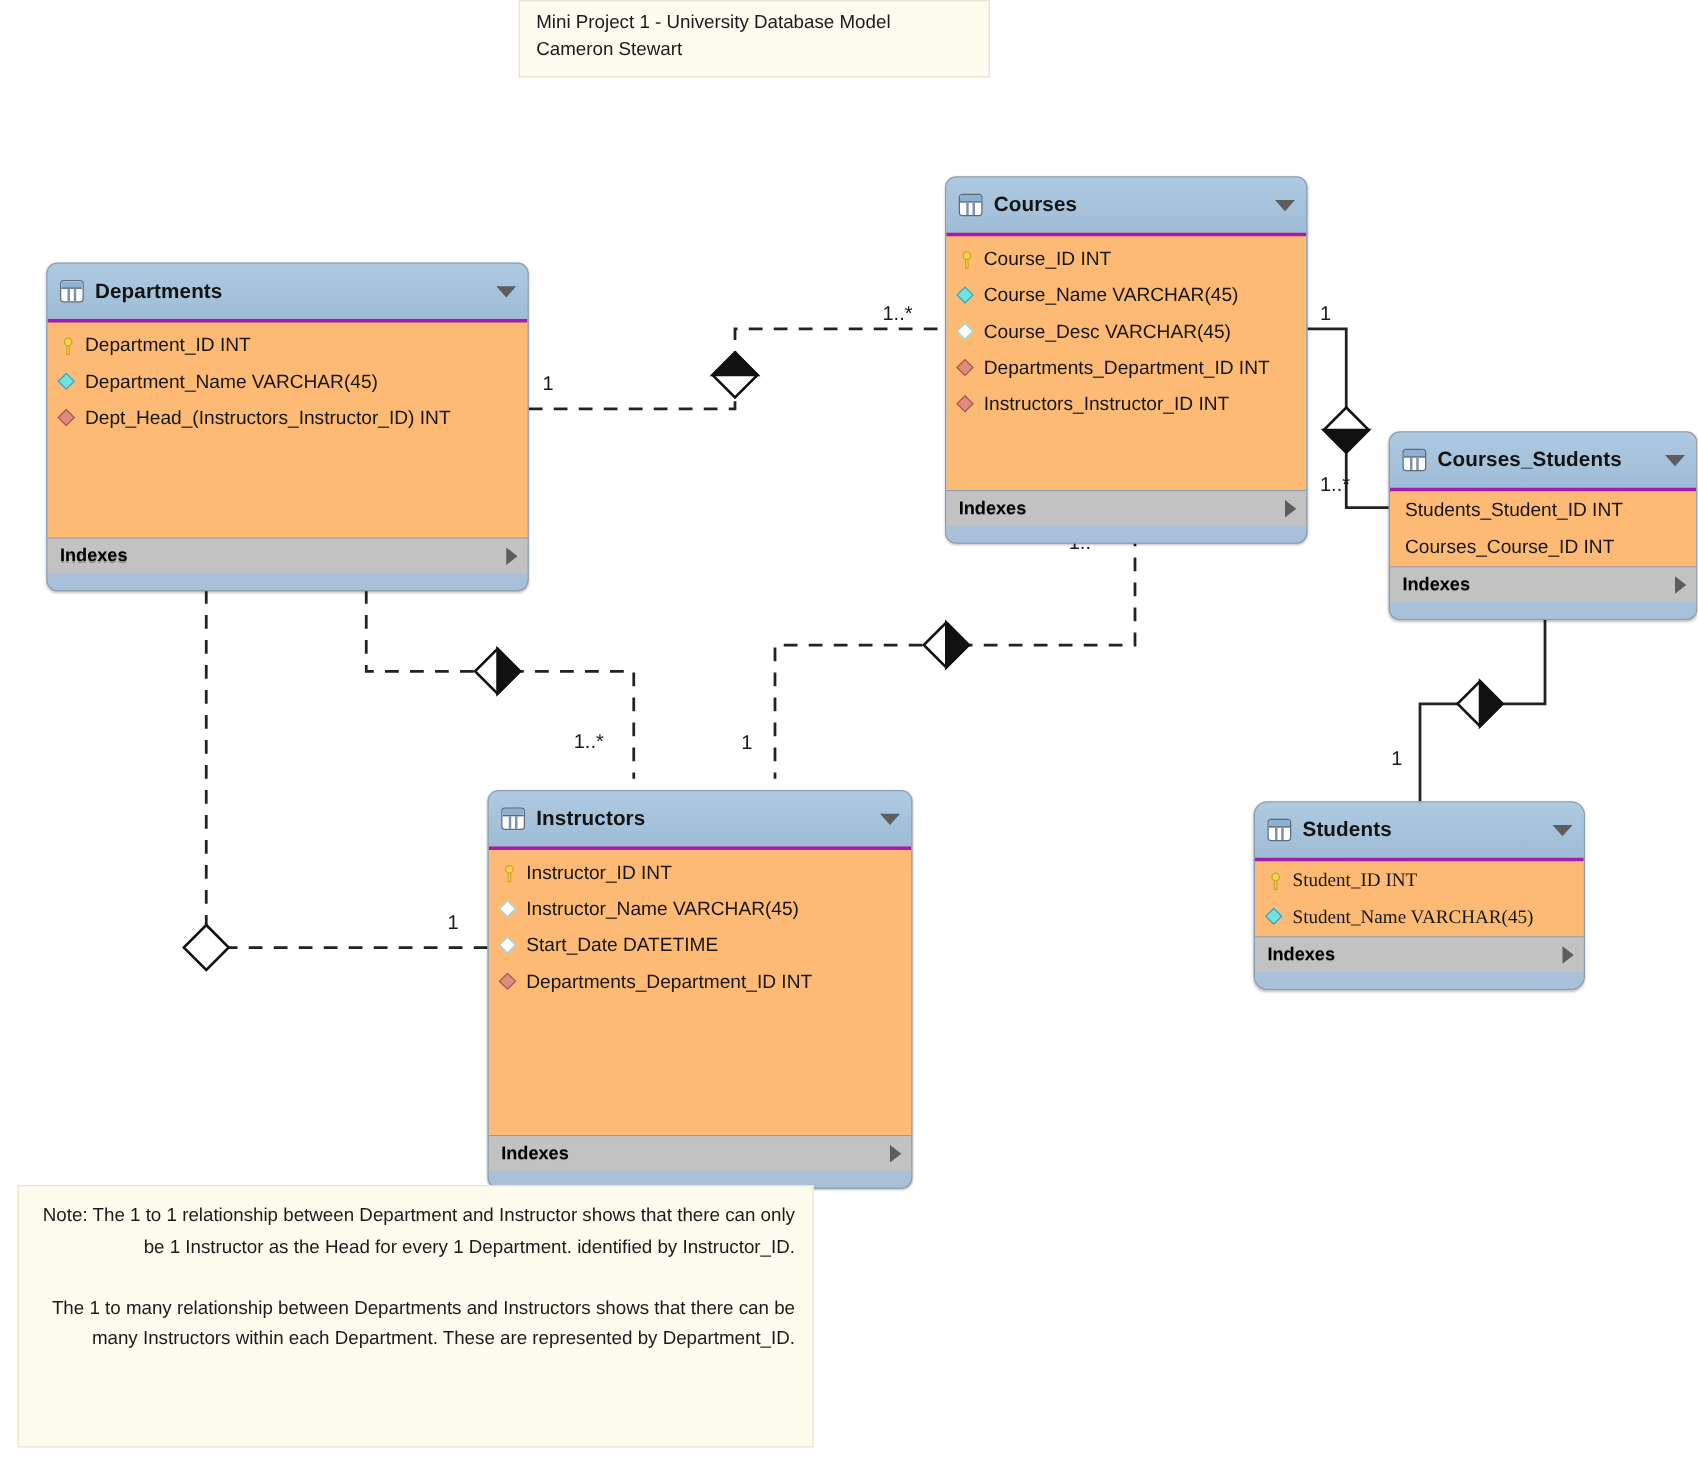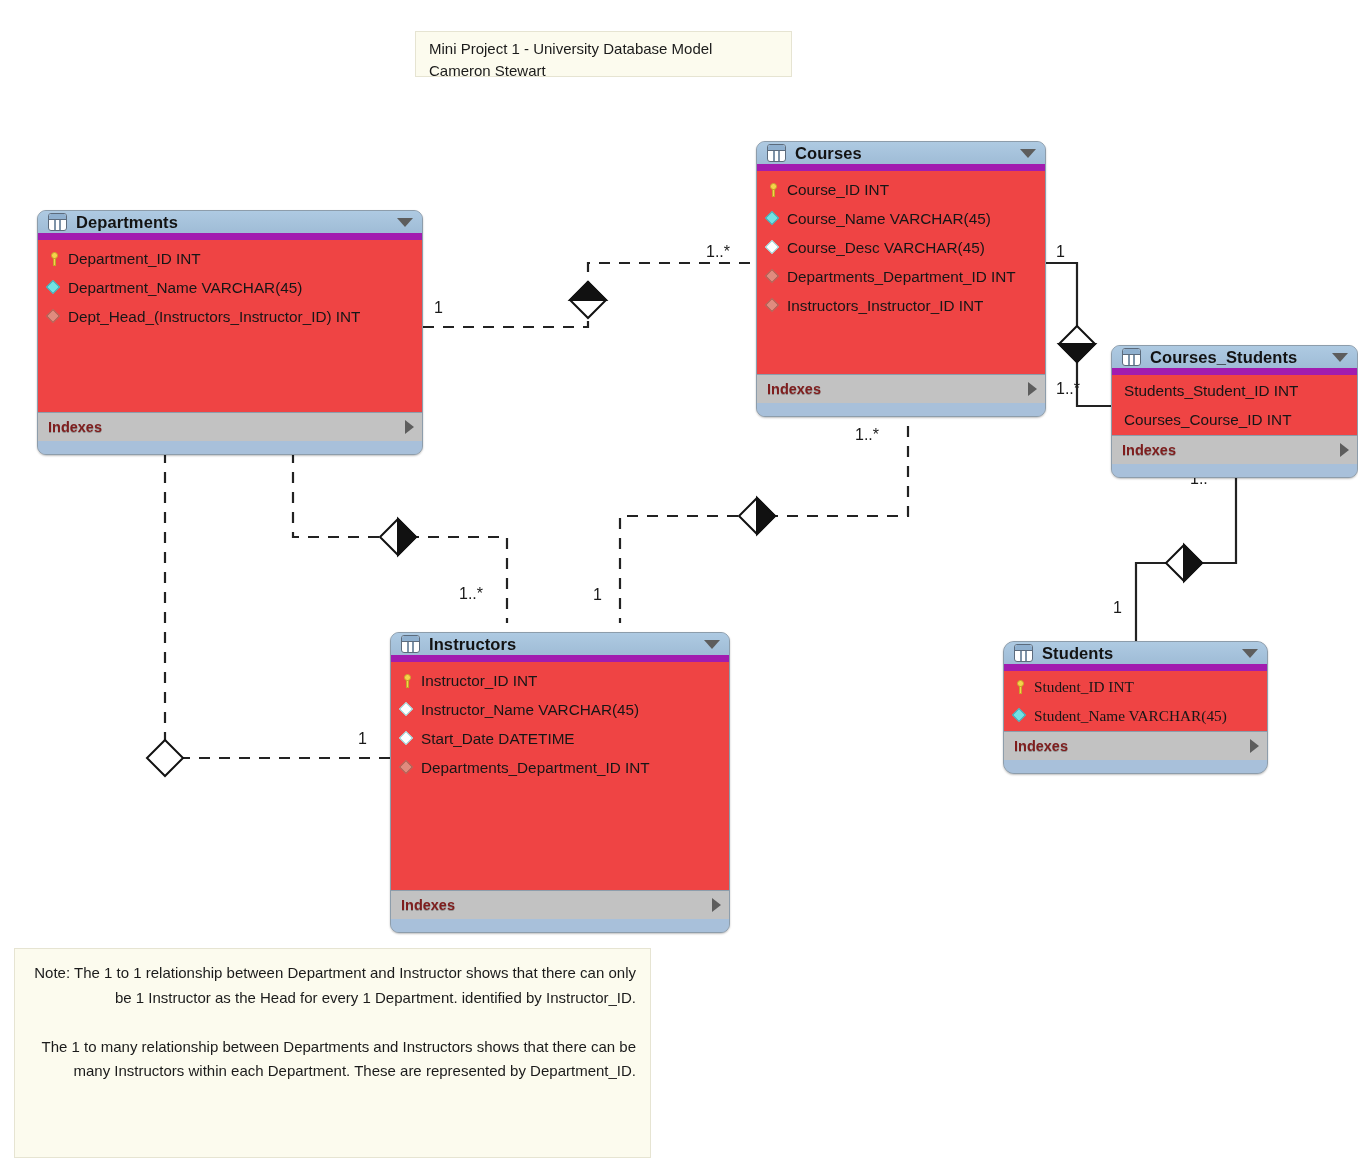--- a/index.html
+++ b/index.html
@@ -19,35 +19,35 @@
     position:absolute;
     background:#fcfbee;
     border:1px solid #e6e4d2;
     box-sizing:border-box;
     color:#1b1b1b;
     font-size:15px;
     line-height:22px;
     padding:8px 11px 9px 13px;
     white-space:pre-wrap;
   }
-  #title-note{left:415px;top:0px;width:377px;height:46px;padding-top:6px;margin-top:31px;}
+  #title-note{left:415px;top:0px;width:377px;height:62px;padding-top:6px;}
   #bottom-note{left:14px;top:948px;width:637px;height:210px;line-height:24.5px;padding:12px 14px;text-align:right;}
 
   
   .table-card{
     position:absolute;
     box-sizing:border-box;
     border-radius:9px;
     background:#a8c0da;
     border:1px solid #8d9dab;
     box-shadow:0 1px 2px rgba(0,0,0,.25);
     overflow:hidden;
   }
   .tbl-header{
-    height:22px;
+    height:44px;
     display:flex;
     align-items:center;
     background:linear-gradient(180deg,#aecae2 0%,#9fbcd6 100%);
     padding:0 9px 0 10px;
     box-sizing:border-box;
     position:relative;
   }
   .tbl-icon{
     width:19px;height:18px;flex:0 0 auto;
     border:1.5px solid #5c6b7c;
@@ -72,22 +72,22 @@
     white-space:nowrap;
   }
   .caret-down{
     margin-left:auto;
     width:0;height:0;
     border-left:8px solid transparent;
     border-right:8px solid transparent;
     border-top:9px solid #5d5d5d;
   }
   .tbl-body{
-    background:#ef4444;
-    border-top:7px solid #a21caf;
+    background:#fdba74;
+    border-top:3px solid #a21caf;
     border-bottom:1px solid #8d9dab;
     padding:4px 0 4px 0;
   }
   .col-row{
     display:flex;align-items:center;
     height:29px;
     padding-left:9px;
     font-size:15.3px;
     color:#161616;
     white-space:nowrap;
@@ -115,21 +115,21 @@
   .ic-dia.filled-red::before{background:#e08b7e;border:1px solid #a9594d;}
 
   .tbl-footer{
     height:28px;
     background:#c2c2c2;
     display:flex;align-items:center;
     padding:0 8px 0 10px;
     box-sizing:border-box;
   }
   .idx-label{
-    font-size:14.5px;font-weight:bold;color:#7f1d1d;
+    font-size:14.5px;font-weight:bold;color:#000000;
     text-shadow:0 1px 0 rgba(0,0,0,.25);
   }
   .caret-right{
     margin-left:auto;
     width:0;height:0;
     border-top:7px solid transparent;
     border-bottom:7px solid transparent;
     border-left:9px solid #5d5d5d;
   }
   .tbl-tail{height:13px;background:#a8c0da;}

